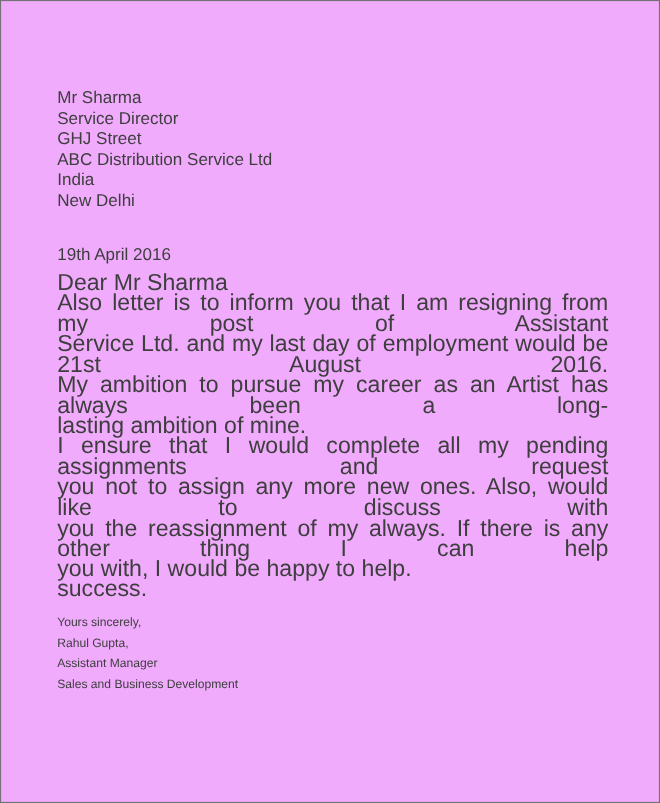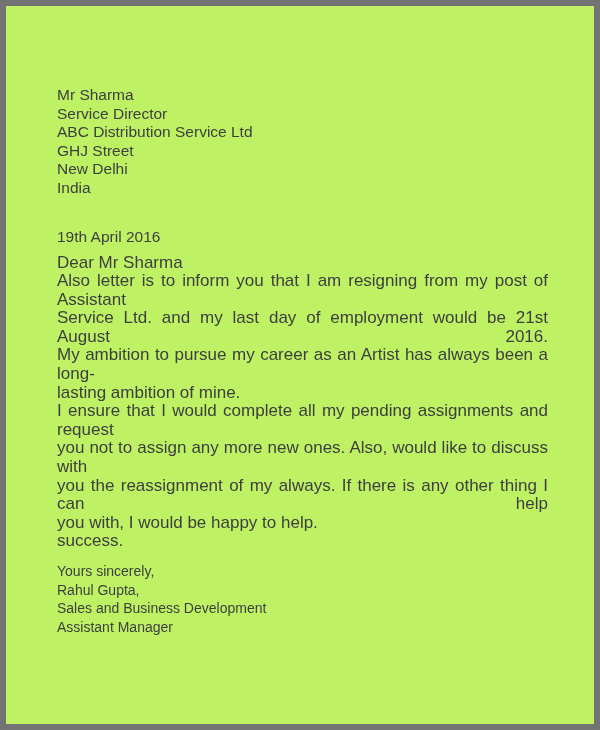--- a/index.html
+++ b/index.html
@@ -5,87 +5,87 @@
   html, body {
     margin: 0;
     padding: 0;
     background: #ffffff;
   }
   .page {
     position: relative;
     width: 600px;
     height: 730px;
     box-sizing: border-box;
-    border: 6px solid #737373;
-    background: #bef264;
+    border: 1px solid #737373;
+    background: #f0abfc;
     font-family: "Liberation Sans", "DejaVu Sans", sans-serif;
     color: #3e3e3e;
     padding: 0 46px 0 51px;
     overflow: hidden;
   }
   .line {
     white-space: nowrap;
   }
   .address-block {
     margin-top: 80px;
     font-size: 15.5px;
     line-height: 18.5px;
   }
   .date-line {
     margin-top: 31px;
     font-size: 15.5px;
     line-height: 18.5px;
   }
   .body-block {
     margin-top: 7px;
-    font-size: 17px;
+    font-size: 21px;
     line-height: 18.6px;
   }
   .body-block .line {
     white-space: normal;
   }
   .body-block .line.j {
     text-align: justify;
     text-align-last: justify;
   }
   .closing-block {
     margin-top: 11px;
-    font-size: 14px;
+    font-size: 11px;
     line-height: 18.5px;
   }
 </style>
 </head>
 <body>
 
 <div class="page">
 
   <div class="address-block">
     <div class="line">Mr Sharma</div>
     <div class="line">Service Director</div>
+    <div class="line">GHJ Street</div>
     <div class="line">ABC Distribution Service Ltd</div>
-    <div class="line">GHJ Street</div>
+    <div class="line">India</div>
     <div class="line">New Delhi</div>
-    <div class="line">India</div>
   </div>
 
   <div class="date-line">19th April 2016</div>
 
   <div class="body-block">
     <div class="line">Dear Mr Sharma</div>
     <div class="line j">Also letter is to inform you that I am resigning from my post of Assistant</div>
     <div class="line j">Service Ltd. and my last day of employment would be 21st August 2016.</div>
     <div class="line j">My ambition to pursue my career as an Artist has always been a long-</div>
     <div class="line">lasting ambition of mine.</div>
     <div class="line j">I ensure that I would complete all my pending assignments and request</div>
     <div class="line j">you not to assign any more new ones. Also, would like to discuss with</div>
     <div class="line j">you the reassignment of my always. If there is any other thing I can help</div>
     <div class="line">you with, I would be happy to help.</div>
     <div class="line">success.</div>
   </div>
 
   <div class="closing-block">
     <div class="line">Yours sincerely,</div>
     <div class="line">Rahul Gupta,</div>
+    <div class="line">Assistant Manager</div>
     <div class="line">Sales and Business Development</div>
-    <div class="line">Assistant Manager</div>
   </div>
 
 </div>
 
 </body></html>

